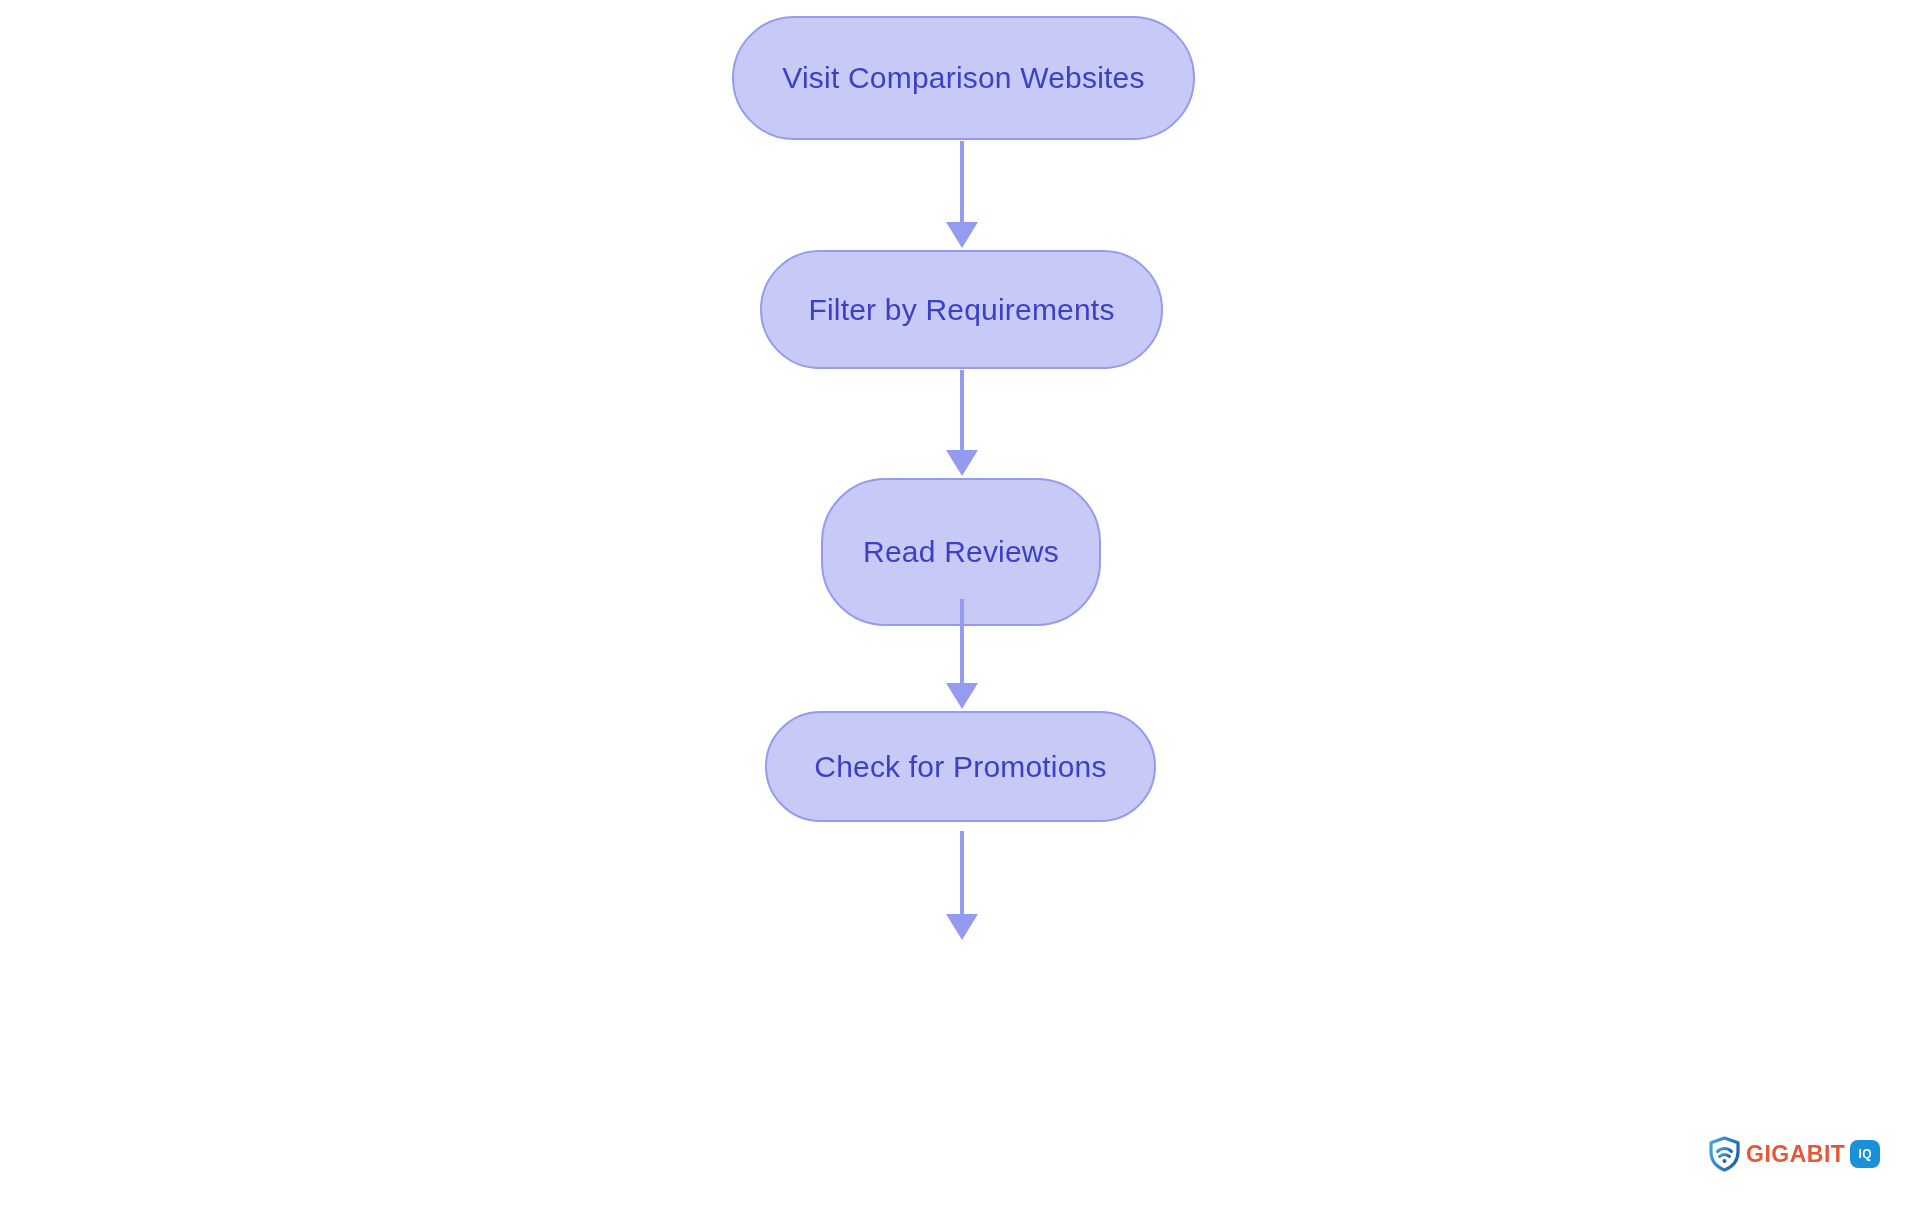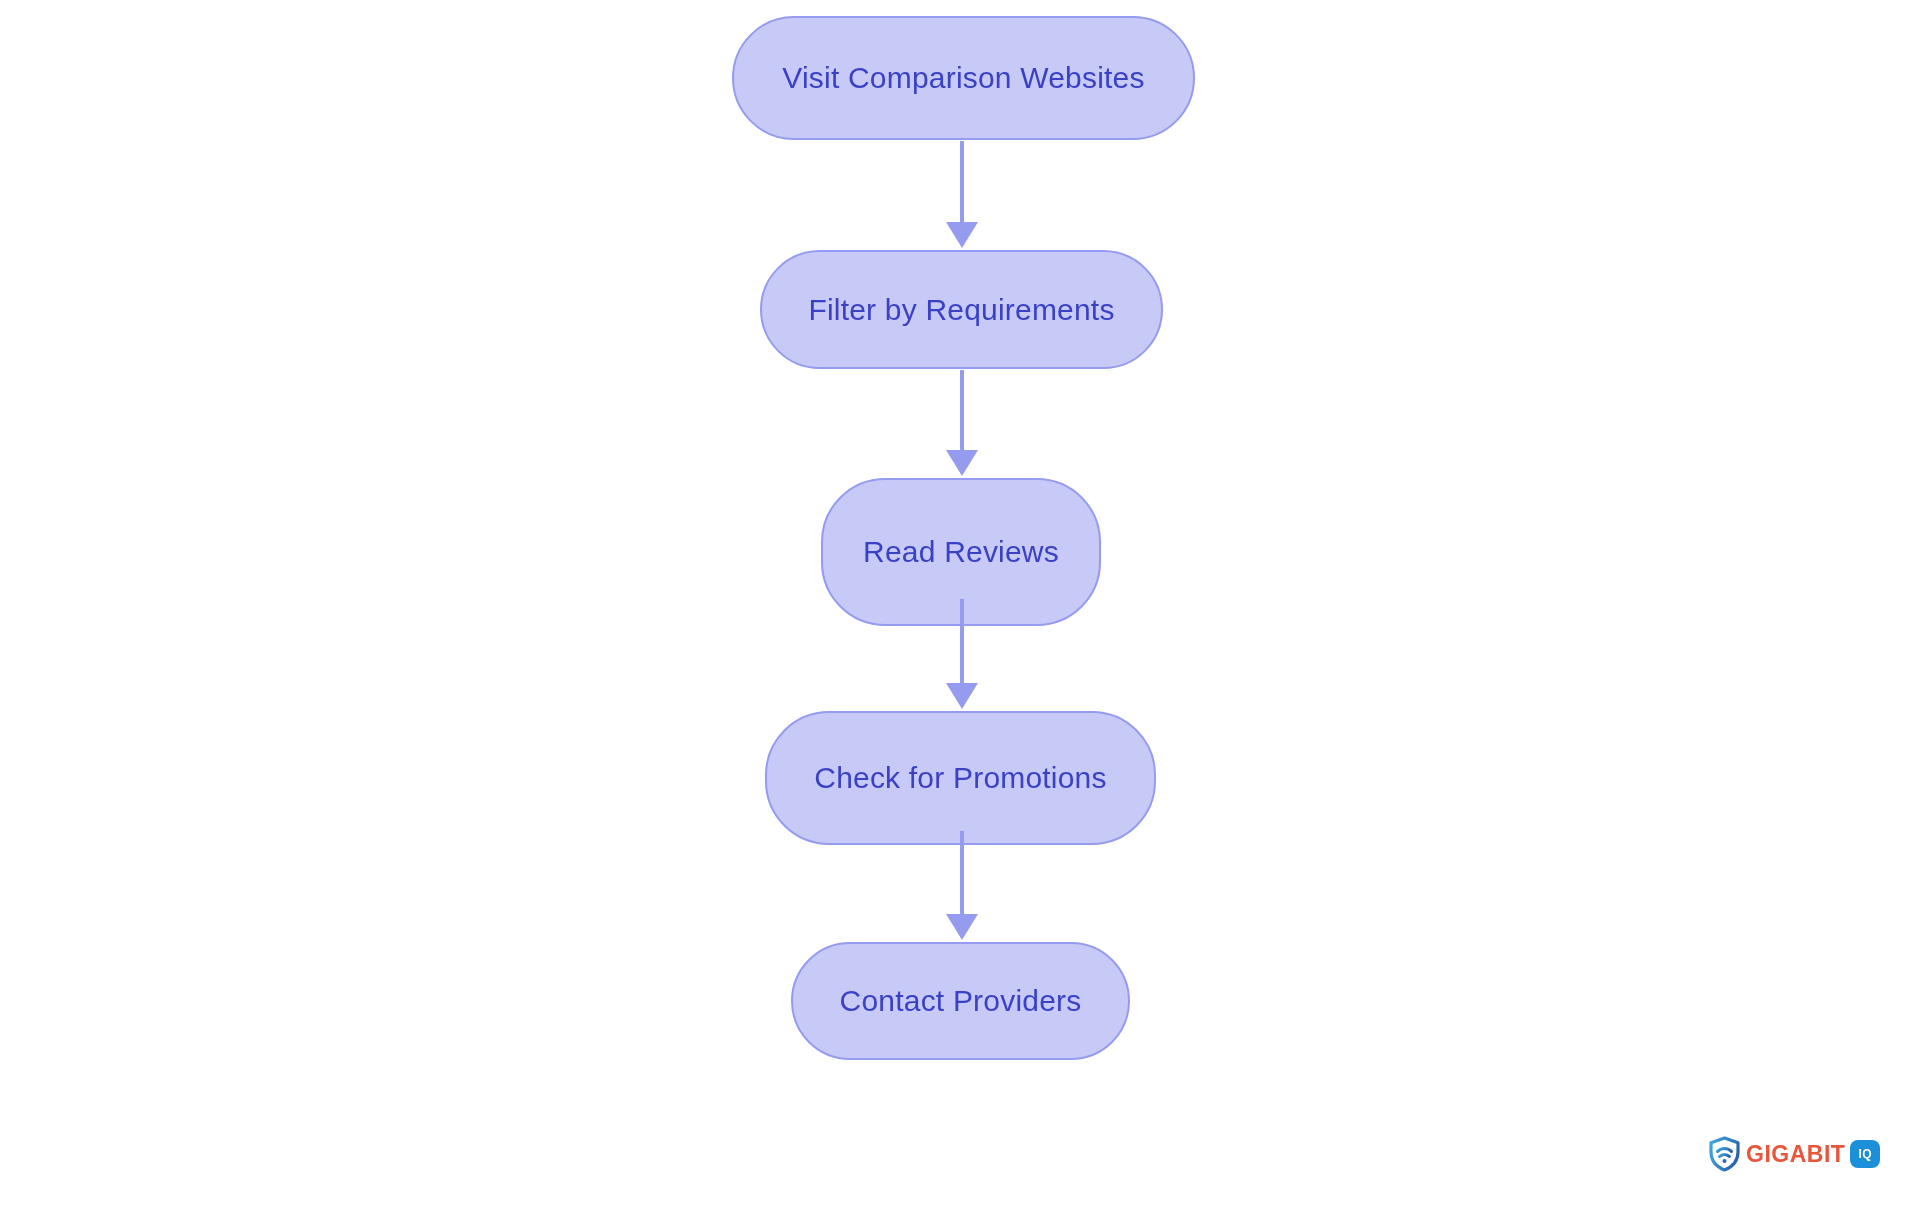--- a/index.html
+++ b/index.html
@@ -25,21 +25,21 @@
     align-items: center;
     justify-content: center;
     color: var(--node_text);
     font-size: 30px;
     letter-spacing: 0.2px;
     white-space: nowrap;
   }
   .n1 { left: 732px; top: 16px;  width: 463px; height: 124px; }
   .n2 { left: 760px; top: 250px; width: 403px; height: 119px; justify-content: center; }
   .n3 { left: 821px; top: 478px; width: 280px; height: 148px; }
-  .n4 { left: 765px; top: 711px; width: 391px; height: 134px; }
+  .n4 { left: 765px; top: 711px; width: 391px; height: 111px; }
   .n5 { left: 791px; top: 942px; width: 339px; height: 118px; }
 
   .arrow {
     position: absolute;
     width: 32px;
     display: flex;
     flex-direction: column;
     align-items: center;
   }
   .arrow .shaft {
@@ -122,23 +122,20 @@
 
   <div class="node n4">
     <span>Check for Promotions</span>
   </div>
 
   <div class="arrow a4">
     <div class="shaft"></div>
     <div class="head"></div>
   </div>
 
-  <div class="node n5">
-    <span>Contact Providers</span>
-  </div>
 
   <div class="logo">
     <svg width="33" height="36" viewBox="0 0 33 36">
       <defs>
         <linearGradient id="shieldGrad" x1="0" y1="0" x2="1" y2="0.4">
           <stop offset="0" stop-color="#3fa9e0"></stop>
           <stop offset="1" stop-color="#2766b0"></stop>
         </linearGradient>
       </defs>
       <path d="M16.5 2 L30 6.8 V16 C30 25 24.5 30.8 16.5 34 C8.5 30.8 3 25 3 16 V6.8 Z" fill="none" stroke="url(#shieldGrad)" stroke-width="3.2" stroke-linejoin="round"></path>

